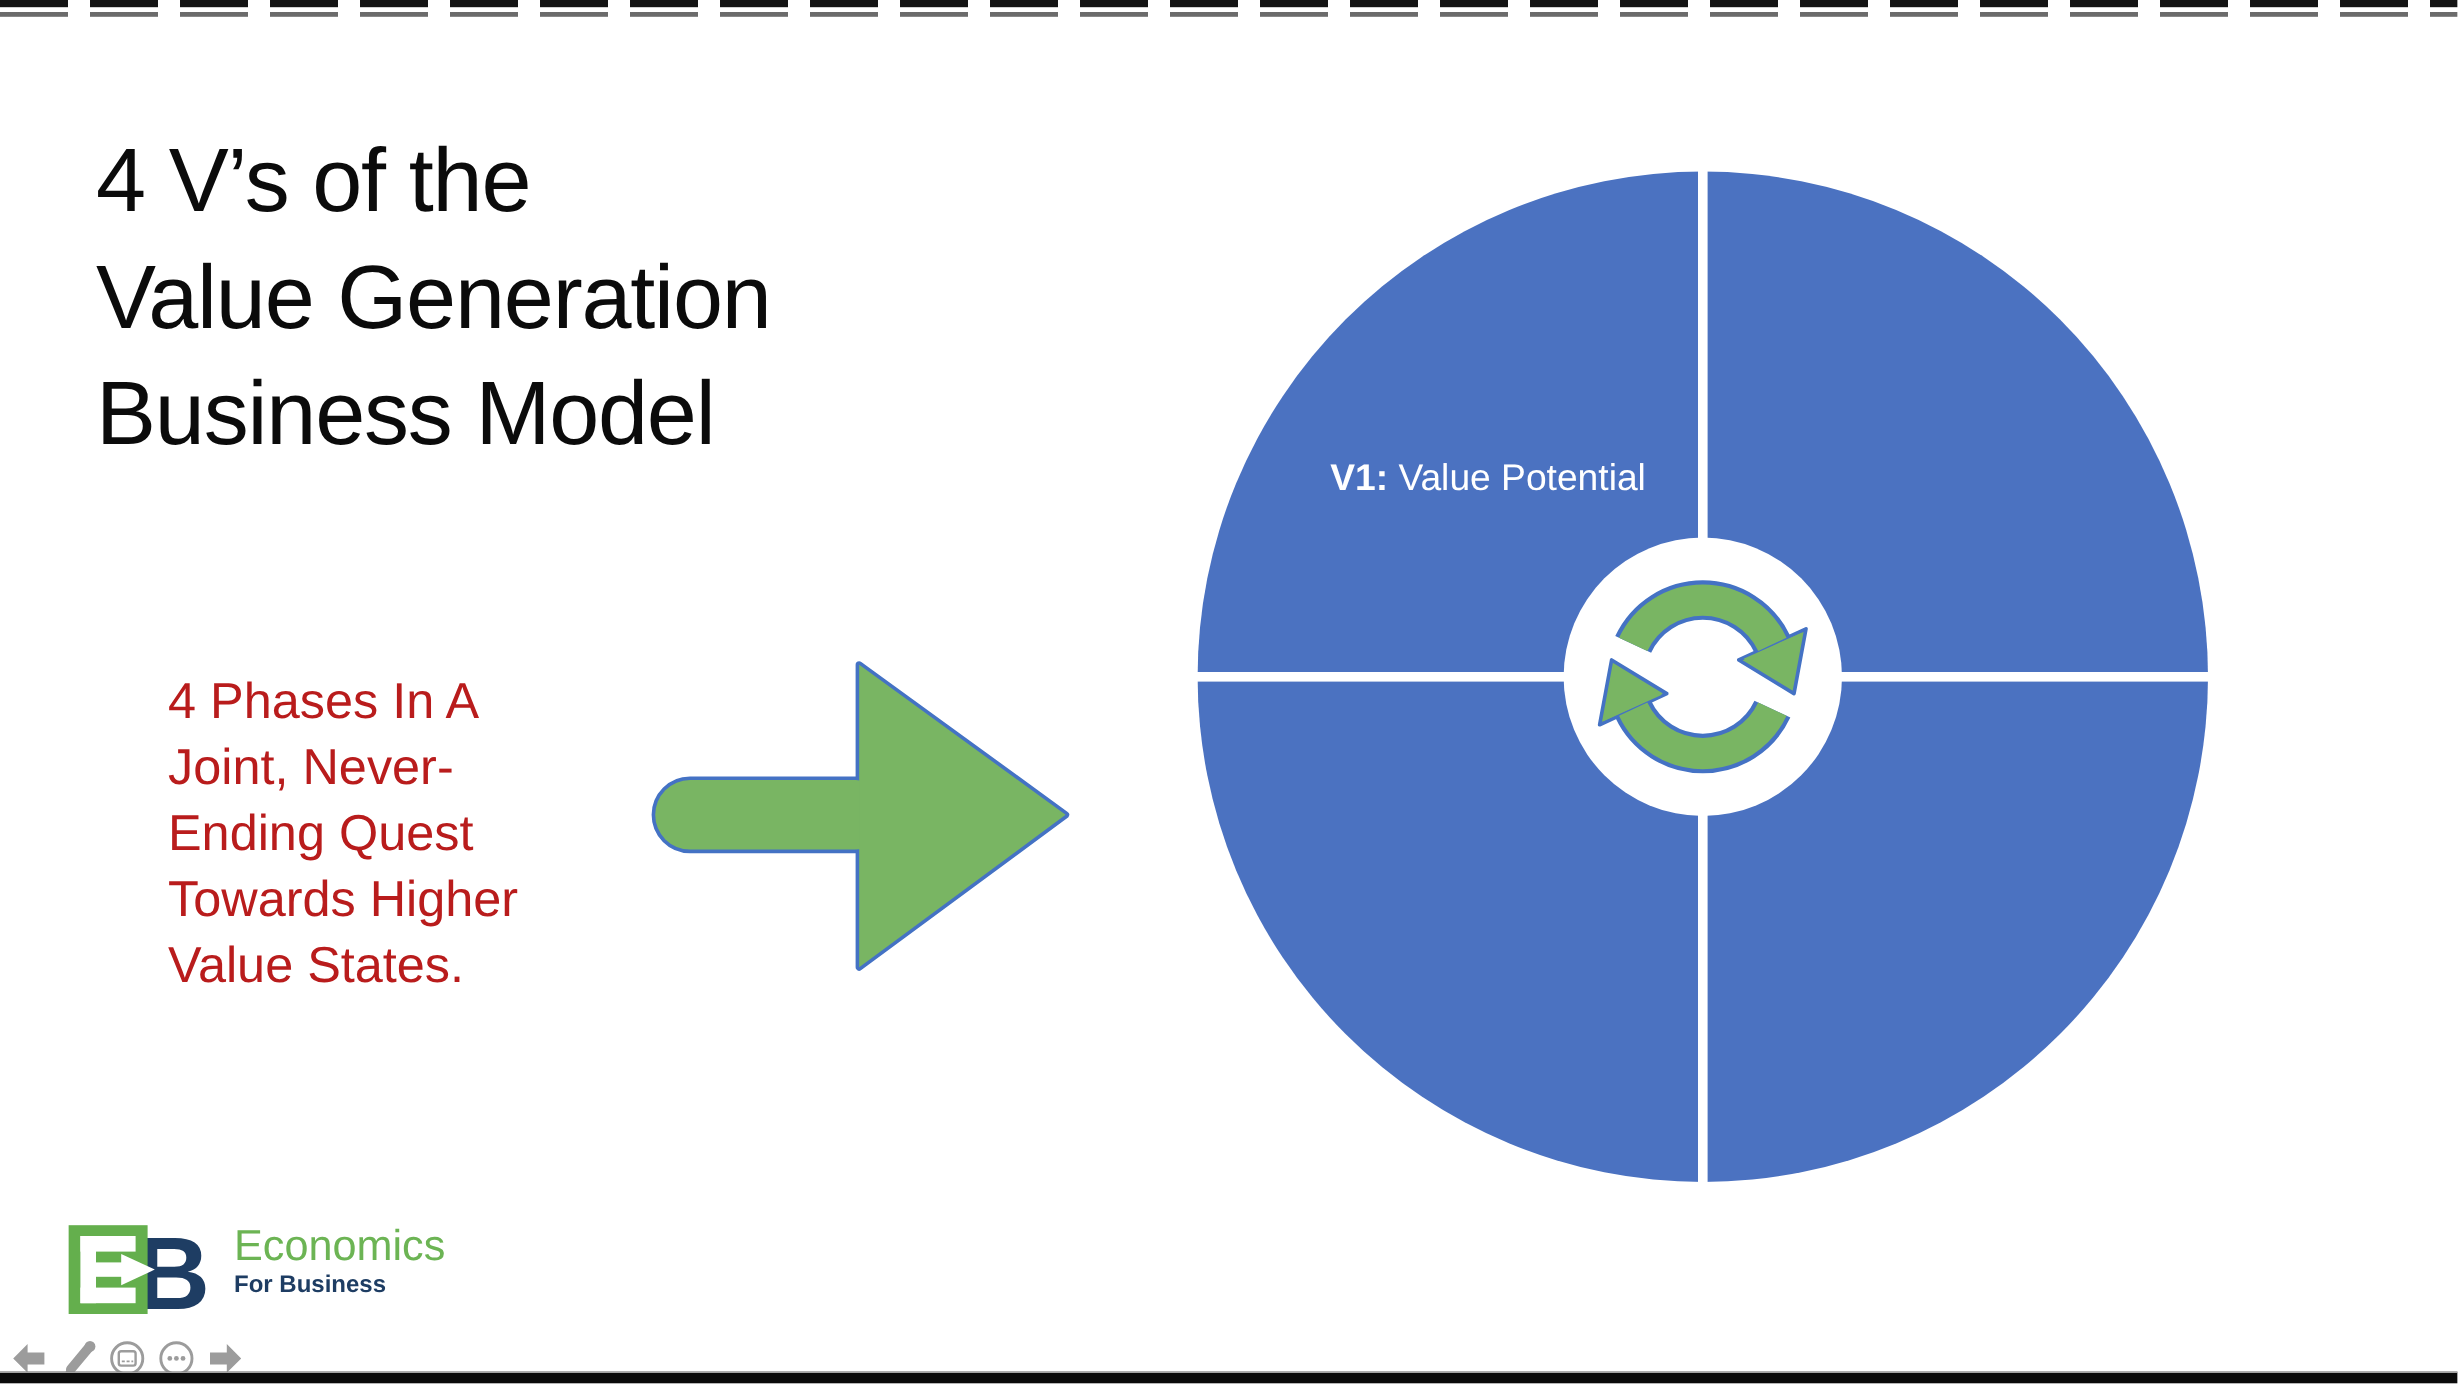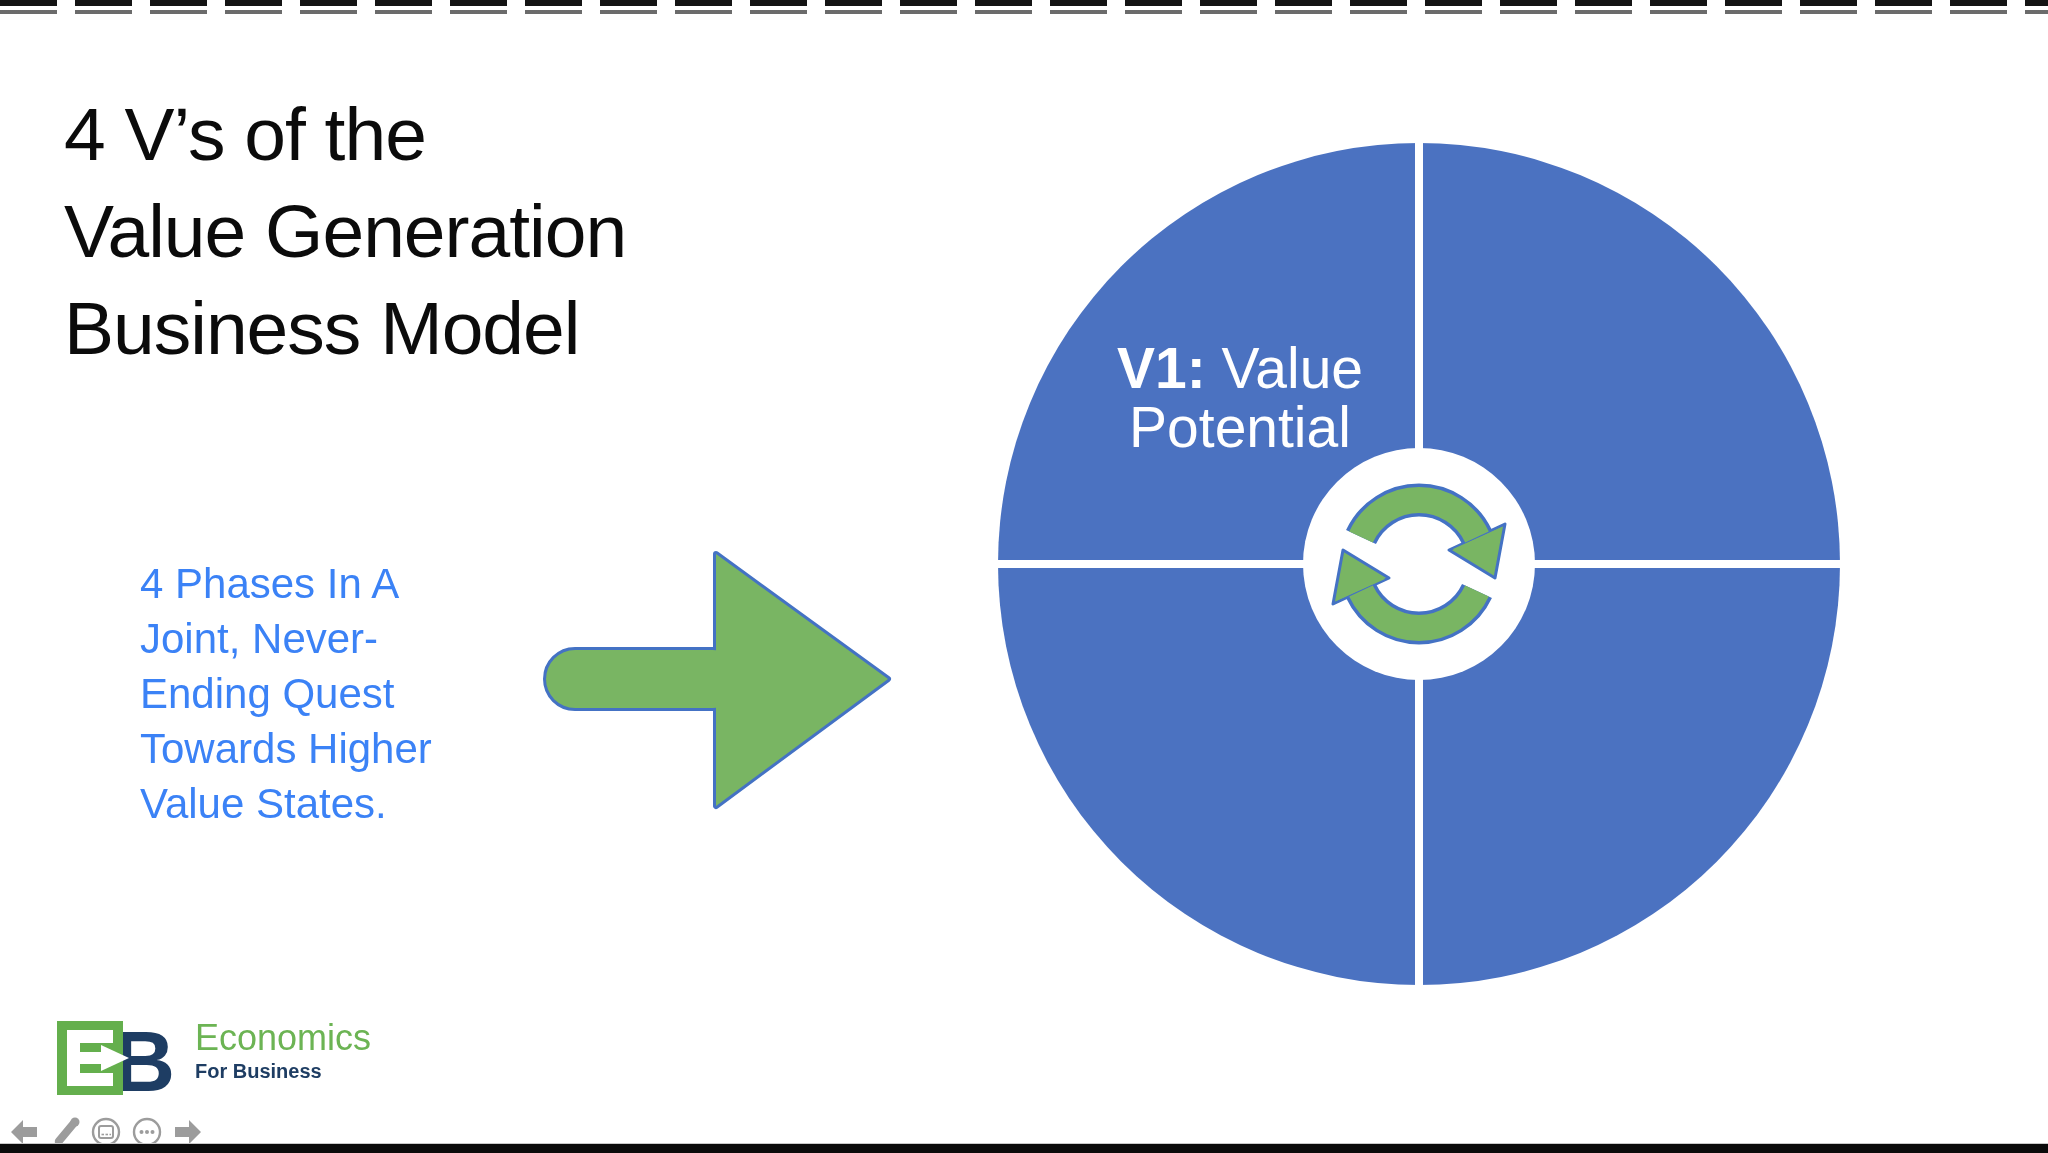--- a/index.html
+++ b/index.html
@@ -8,29 +8,29 @@
 
   
   .dash-row{position:absolute;left:0;right:0;}
   .dash-row.r1{top:0;height:6px;background:repeating-linear-gradient(90deg,#141414 0 57px,rgba(0,0,0,0) 57px 75px);}
   .dash-row.r2{top:10px;height:4px;opacity:.75;background:repeating-linear-gradient(90deg,#3a3a3a 0 57px,rgba(0,0,0,0) 57px 75px);}
 
   
   .title{position:absolute;left:64px;top:86px;width:760px;font-size:75px;line-height:97px;
          font-weight:400;color:#0b0b0b;white-space:pre-line;letter-spacing:-1px;}
   .description{position:absolute;left:140px;top:556px;width:460px;font-size:42px;line-height:55px;
-         color:#3b82f6;white-space:pre-line;}
+         color:#b91c1c;white-space:pre-line;}
 
   
   .big-arrow{position:absolute;left:542px;top:548px;}
 
   
   .diagram{position:absolute;left:997px;top:142px;width:844px;height:844px;}
   .qlabel{position:absolute;width:360px;transform:translate(-50%,-50%);text-align:center;
-          color:#ffffff;font-size:57px;line-height:59px;}
+          color:#ffffff;font-size:31px;line-height:59px;}
   .qlabel b{font-weight:700;}
 
   
   .logo{position:absolute;left:57px;top:1019px;display:flex;align-items:flex-start;}
   .logo-text{margin-left:14px;padding-top:2px;}
   .logo-line1{font-size:36px;line-height:33px;color:#6CB454;font-weight:400;}
   .logo-line2{font-size:20px;line-height:34px;color:#1E3D63;font-weight:700;}
 
   
   .toolbar{position:absolute;left:8px;top:1116px;display:flex;align-items:center;gap:9px;}
@@ -40,21 +40,21 @@
   .bottom-bar{position:absolute;left:0;right:0;bottom:0;height:9px;background:#0a0a0a;border-top:1px solid #c9c9c9;}
 </style>
 </head>
 <body>
 
 <div class="slide">
 
   <div class="dash-row r1"></div>
   <div class="dash-row r2"></div>
 
-  <h1 class="title" style="margin:0;">4 V’s of the
+  <h1 class="title" style="margin:16px;">4 V’s of the
 Value Generation
 Business Model</h1>
 
   <div class="description">4 Phases In A
 Joint, Never-
 Ending Quest
 Towards Higher
 Value States.</div>
 
   <svg class="big-arrow" width="352" height="264" viewBox="0 0 352 264">

